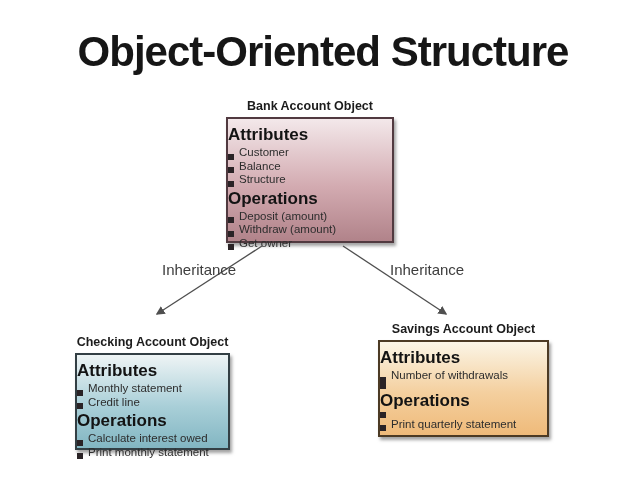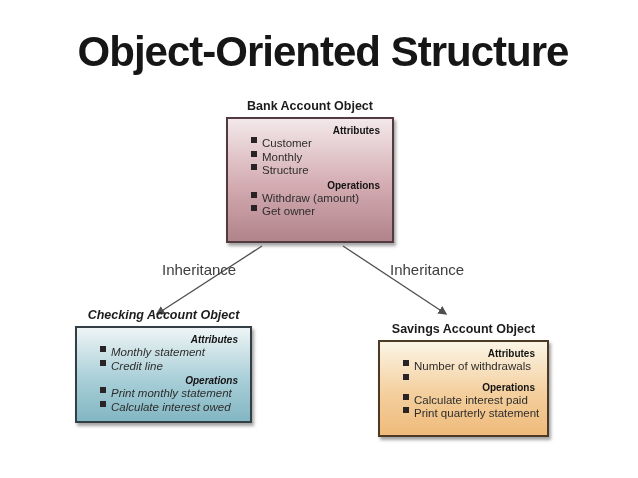--- a/index.html
+++ b/index.html
@@ -48,30 +48,30 @@
     height: 97px;
     background: linear-gradient(180deg, #eef4f5 0%, #a9cfd8 55%, #82b6c2 100%);
     border-color: #333f44;
   }
   .box-savings {
     height: 97px;
     background: linear-gradient(180deg, #fbf5e6 0%, #f4cf9e 55%, #efba7a 100%);
     border-color: #4c3a24;
   }
   .sec-heading {
-    text-align: right;
-    font-size: 10px;
+    text-align: left;
+    font-size: 17px;
     font-weight: 700;
     color: #131313;
     margin: 2px 12px 1px 0;
   }
   .item {
     display: flex;
-    align-items: flex-start;
-    padding-left: 23px;
+    align-items: flex-end;
+    padding-left: 0;
     font-size: 11.5px;
     line-height: 13.5px;
     color: #2d2d2d;
     white-space: nowrap;
   }
   .bullet {
     width: 6px;
     height: 6px;
     background: #2a2326;
     margin-right: 5px;
@@ -99,27 +99,31 @@
   <div class="obj" style="left:226px; top:99px; width:168px;">
     <div class="obj-title">Bank Account Object</div>
     <div class="obj-box box-bank">
       <div class="sec-heading">Attributes</div>
       <div class="item">
           <span class="bullet"></span>
           <span>Customer</span>
         </div>
       <div class="item">
           <span class="bullet"></span>
-          <span>Monthly</span>
+          <span>Balance</span>
         </div>
       <div class="item">
           <span class="bullet"></span>
           <span>Structure</span>
         </div>
       <div class="sec-heading">Operations</div>
+      <div class="item">
+          <span class="bullet"></span>
+          <span>Deposit (amount)</span>
+        </div>
       <div class="item">
           <span class="bullet"></span>
           <span>Withdraw (amount)</span>
         </div>
       <div class="item">
           <span class="bullet"></span>
           <span>Get owner</span>
         </div>
     </div>
   </div>
@@ -130,59 +134,58 @@
         <path d="M0,0 L9,4.5 L0,9 z" fill="#4f4f4f"></path>
       </marker>
     </defs>
     <line x1="262" y1="246" x2="157" y2="314" stroke="#4f4f4f" stroke-width="1.3" marker-end="url(#arrowhead)"></line>
     <line x1="343" y1="246" x2="446" y2="314" stroke="#4f4f4f" stroke-width="1.3" marker-end="url(#arrowhead)"></line>
   </svg>
 
   <div class="edge-label" style="left:162px; top:261px;">Inheritance</div>
   <div class="edge-label" style="left:390px; top:261px;">Inheritance</div>
 
-  <div class="obj" style="left:75px; top:308px; width:177px;font-style:italic;">
+  <div class="obj" style="left:75px; top:335px; width:155px;">
     <div class="obj-title">Checking Account Object</div>
     <div class="obj-box box-checking">
       <div class="sec-heading">Attributes</div>
       <div class="item">
           <span class="bullet"></span>
           <span>Monthly statement</span>
         </div>
       <div class="item">
           <span class="bullet"></span>
           <span>Credit line</span>
         </div>
       <div class="sec-heading">Operations</div>
       <div class="item">
           <span class="bullet"></span>
-          <span>Print monthly statement</span>
+          <span>Calculate interest owed</span>
         </div>
       <div class="item">
           <span class="bullet"></span>
-          <span>Calculate interest owed</span>
+          <span>Print monthly statement</span>
         </div>
     </div>
   </div>
 
   <div class="obj" style="left:378px; top:322px; width:171px;">
     <div class="obj-title">Savings Account Object</div>
     <div class="obj-box box-savings">
       <div class="sec-heading">Attributes</div>
       <div class="item">
           <span class="bullet"></span>
           <span>Number of withdrawals</span>
         </div>
       <div class="item">
           <span class="bullet"></span>
         </div>
       <div class="sec-heading">Operations</div>
       <div class="item">
           <span class="bullet"></span>
-          <span>Calculate interest paid</span>
         </div>
       <div class="item">
           <span class="bullet"></span>
           <span>Print quarterly statement</span>
         </div>
     </div>
   </div>
 
 </div>
 

